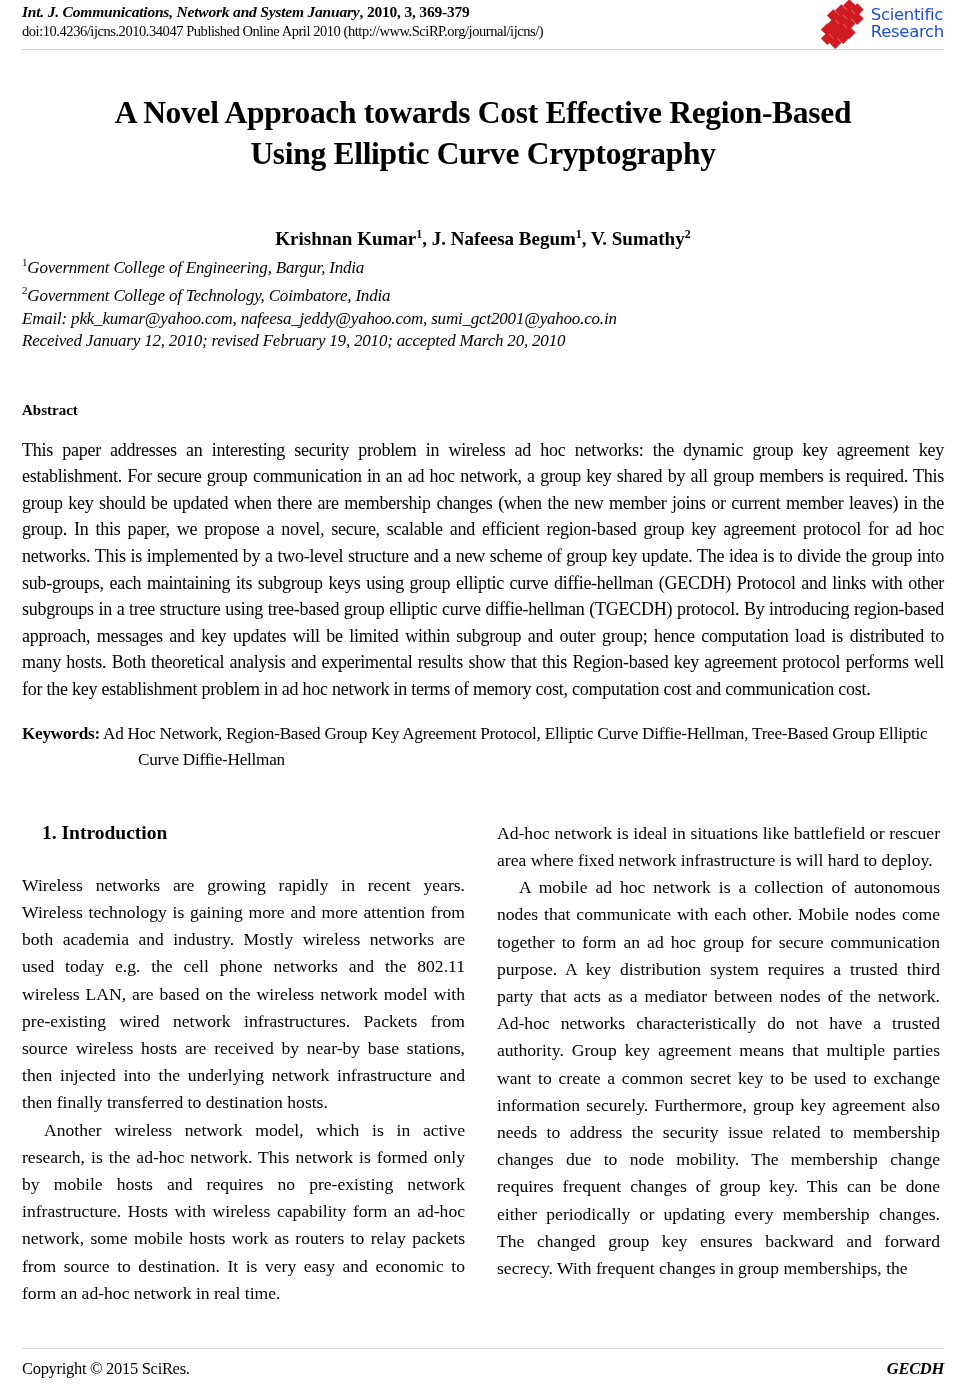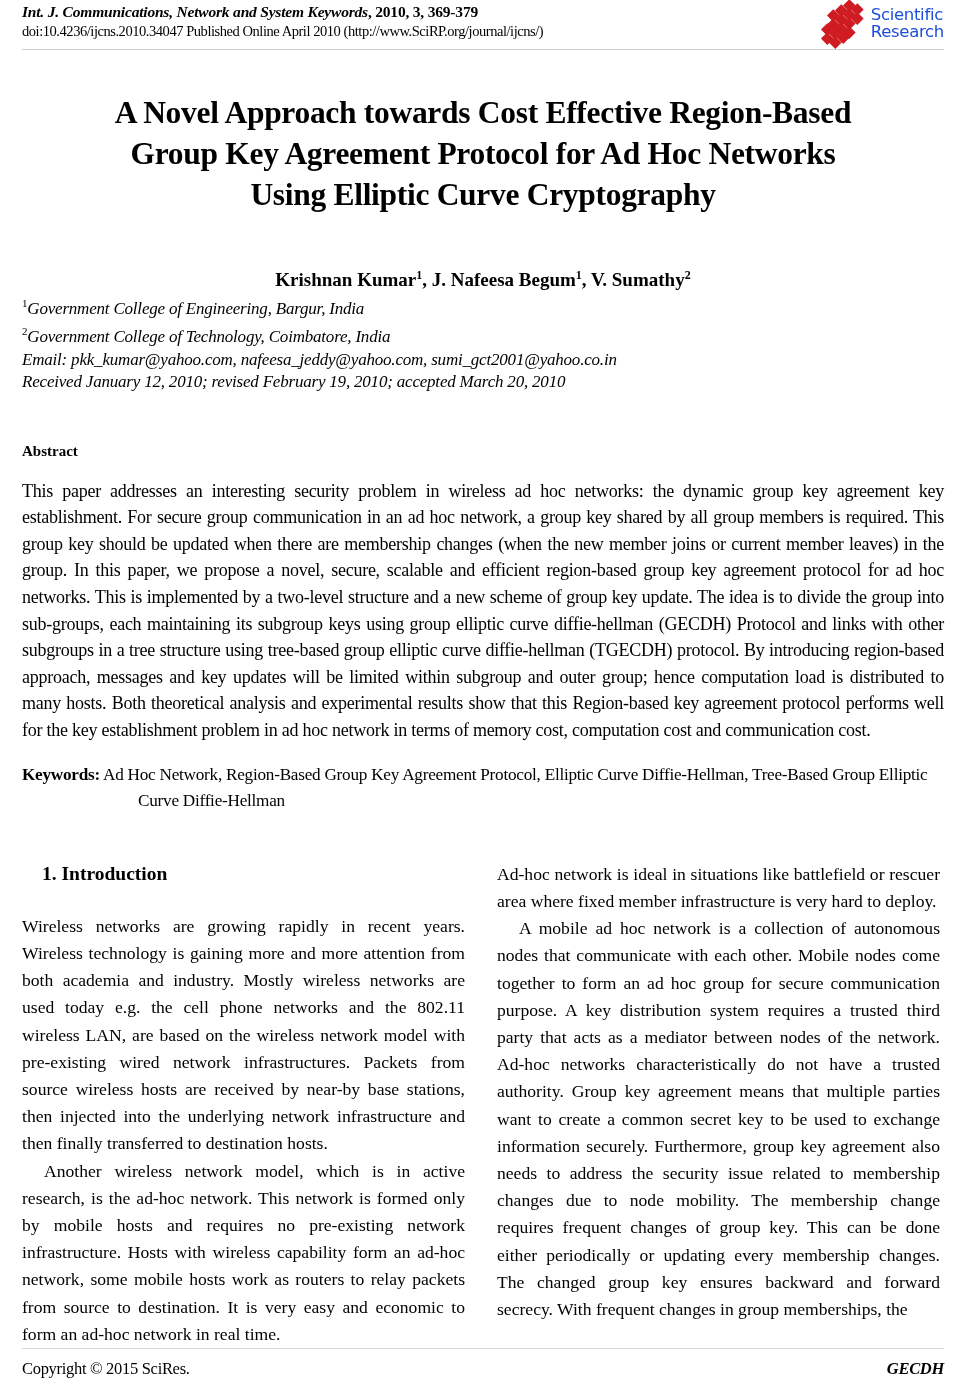--- a/index.html
+++ b/index.html
@@ -210,21 +210,21 @@
     font-style: italic;
   }
 </style>
 </head>
 <body>
 
 <div class="page">
 
   <div class="runhead">
     <div class="runhead-left">
-      <div class="journal-line"><span>Int. J. Communications, Network and System Keywords</span><span class="upright">, 2010, 3, 369-379</span></div>
+      <div class="journal-line"><span>Int. J. Communications, Network and System January</span><span class="upright">, 2010, 3, 369-379</span></div>
       <div class="doi-line">doi:10.4236/ijcns.2010.34047 Published Online April 2010 (http://www.SciRP.org/journal/ijcns/)</div>
     </div>
     <div class="logo">
       <div class="logo-mark">
           <i style="left: 22px; top: 0px; background: rgb(207, 27, 34);"></i>
           <i style="left: 30px; top: 4px; background: rgb(207, 27, 34);"></i>
           <i style="left: 14px; top: 5px; background: rgb(207, 27, 34);"></i>
           <i style="left: 22px; top: 9px; background: rgb(207, 27, 34);"></i>
           <i style="left: 30px; top: 13px; background: rgb(207, 27, 34);"></i>
           <i style="left: 6px; top: 10px; background: rgb(207, 27, 34);"></i>
@@ -242,21 +242,20 @@
       <div class="logo-text">
         <div>Scientific</div>
         <div>Research</div>
       </div>
     </div>
   </div>
   <div class="rule-top"></div>
 
   <div class="title">
     <div>A Novel Approach towards Cost Effective Region-Based</div>
-    <div>Group Key Agreement Protocol for Ad Hoc Networks</div>
     <div>Using Elliptic Curve Cryptography</div>
   </div>
 
   <div class="authors">Krishnan Kumar<sup>1</sup>, J. Nafeesa Begum<sup>1</sup>, V. Sumathy<sup>2</sup></div>
   <div class="affil"><sup>1</sup>Government College of Engineering, Bargur, India</div>
   <div class="affil"><sup>2</sup>Government College of Technology, Coimbatore, India</div>
   <div class="affil">Email: pkk_kumar@yahoo.com, nafeesa_jeddy@yahoo.com, sumi_gct2001@yahoo.co.in</div>
   <div class="affil">Received January 12, 2010; revised February 19, 2010; accepted March 20, 2010</div>
 
   <div class="sec-abstract-head">Abstract</div>
@@ -264,21 +263,21 @@
 
   <div class="keywords"><b>Keywords:</b> <span>Ad Hoc Network, Region-Based Group Key Agreement Protocol, Elliptic Curve Diffie-Hellman, Tree-Based Group Elliptic Curve Diffie-Hellman</span></div>
 
   <div class="columns">
     <div class="col">
       <div class="sec-head">1. Introduction</div>
       <p class="para">Wireless networks are growing rapidly in recent years. Wireless technology is gaining more and more attention from both academia and industry. Mostly wireless networks are used today e.g. the cell phone networks and the 802.11 wireless LAN, are based on the wireless network model with pre-existing wired network infrastructures. Packets from source wireless hosts are received by near-by base stations, then injected into the underlying network infrastructure and then finally transferred to destination hosts.</p>
       <p class="para indent">Another wireless network model, which is in active research, is the ad-hoc network. This network is formed only by mobile hosts and requires no pre-existing network infrastructure. Hosts with wireless capability form an ad-hoc network, some mobile hosts work as routers to relay packets from source to destination. It is very easy and economic to form an ad-hoc network in real time.</p>
     </div>
     <div class="col">
-      <p class="para">Ad-hoc network is ideal in situations like battlefield or rescuer area where fixed member infrastructure is very hard to deploy.</p>
+      <p class="para">Ad-hoc network is ideal in situations like battlefield or rescuer area where fixed network infrastructure is will hard to deploy.</p>
       <p class="para indent">A mobile ad hoc network is a collection of autonomous nodes that communicate with each other. Mobile nodes come together to form an ad hoc group for secure communication purpose. A key distribution system requires a trusted third party that acts as a mediator between nodes of the network. Ad-hoc networks characteristically do not have a trusted authority. Group key agreement means that multiple parties want to create a common secret key to be used to exchange information securely. Furthermore, group key agreement also needs to address the security issue related to membership changes due to node mobility. The membership change requires frequent changes of group key. This can be done either periodically or updating every membership changes. The changed group key ensures backward and forward secrecy. With frequent changes in group memberships, the</p>
     </div>
   </div>
 
   <div class="rule-bottom"></div>
   <div class="footer">
     <div class="left">Copyright © 2015 SciRes.</div>
     <div class="right">GECDH</div>
   </div>
 

